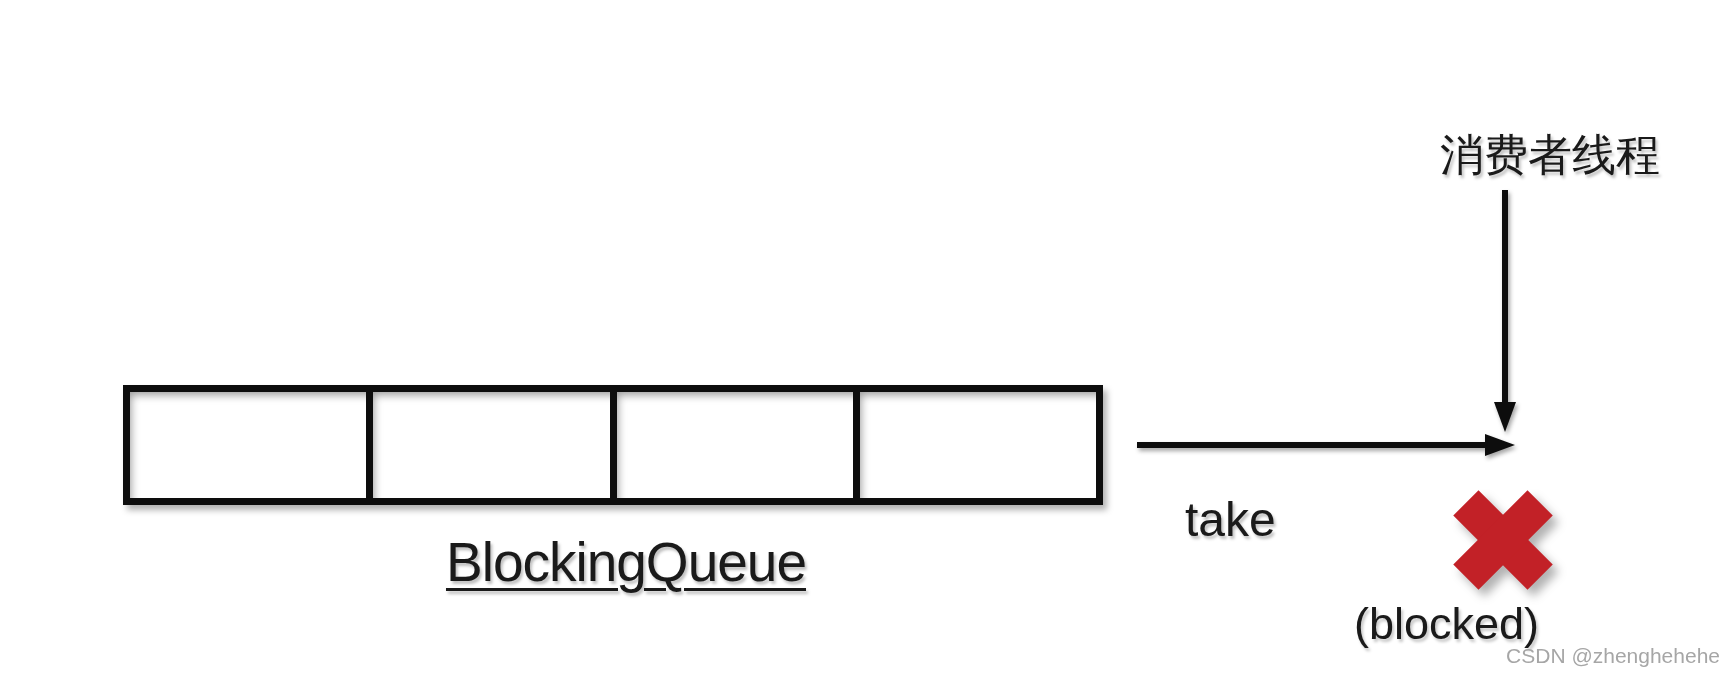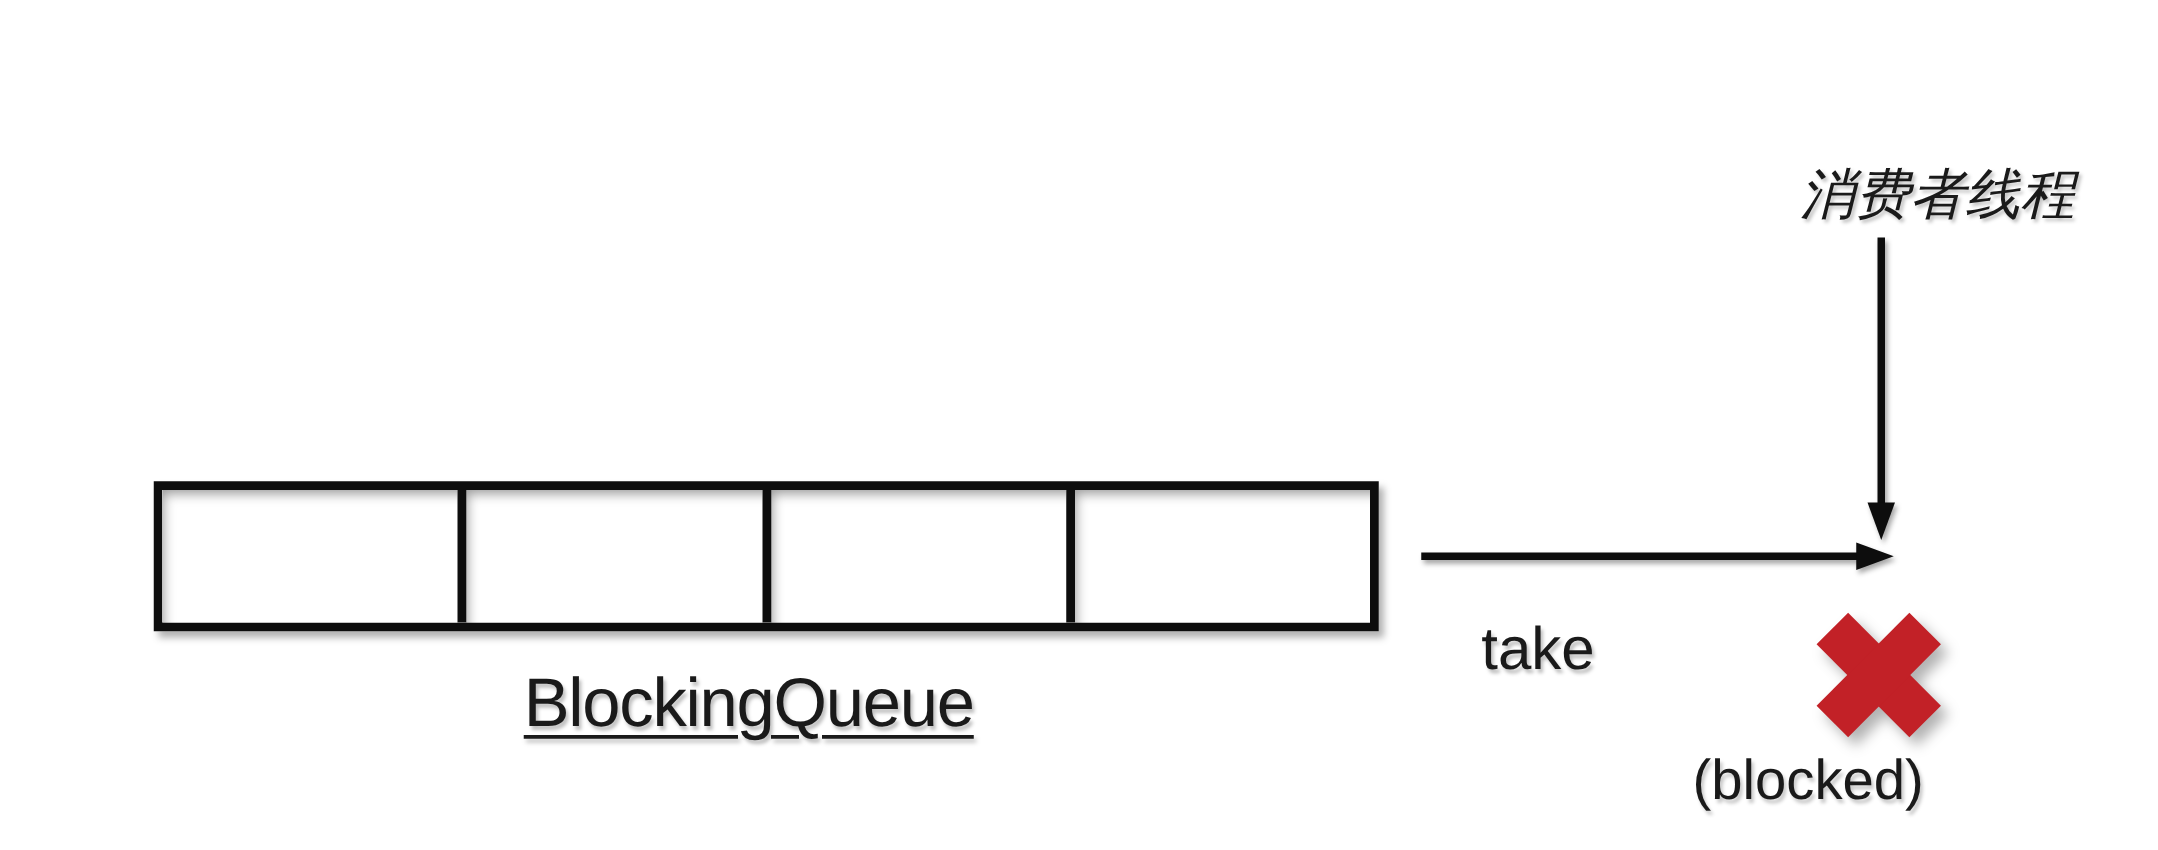--- a/index.html
+++ b/index.html
@@ -23,42 +23,41 @@
     display:flex;background:#fff;
     filter:drop-shadow(4px 5px 3px rgba(0,0,0,0.30));
   }
   .cell{
     flex:1;background:#fff;box-sizing:border-box;
     border-left:7px solid var(--stroke);
     box-shadow:inset 6px 8px 9px -5px rgba(0,0,0,0.40);
   }
   .cell:first-child{border-left:none;}
   .queue-label{
-    position:absolute;left:109px;top:530px;width:980px;
+    position:absolute;left:136px;top:530px;width:980px;
     text-align:center;font-size:55px;letter-spacing:-1px;
     color:var(--text);
     text-decoration:underline;
     text-decoration-thickness:3px;
     text-underline-offset:7px;
     text-shadow:2px 3px 3px rgba(0,0,0,0.25);
   }
   
   .arrow-svg{position:absolute;filter:drop-shadow(2px 3px 2px rgba(0,0,0,0.35));}
   #take-arrow{left:1135px;top:432px;}
   #consumer-arrow{left:1492px;top:188px;}
   .take-label{
     position:absolute;left:1185px;top:492px;
     font-size:48px;color:var(--text);
     text-shadow:2px 3px 3px rgba(0,0,0,0.25);
   }
   .consumer-label{
     position:absolute;left:1400px;top:126px;width:300px;
     text-align:center;font-size:44px;color:var(--text);
     text-shadow:2px 3px 3px rgba(0,0,0,0.25);
-    font-style:italic;
   }
   
   .cross-svg{
     position:absolute;left:1440px;top:477px;
     filter:drop-shadow(6px 7px 5px rgba(0,0,0,0.30));
   }
   .blocked-label{
     position:absolute;left:1354px;top:598px;width:300px;
     text-align:left;font-size:45px;color:var(--text);
     text-shadow:2px 3px 3px rgba(0,0,0,0.22);
@@ -98,14 +97,15 @@
 
   <svg class="cross-svg" width="126" height="126" viewBox="0 0 120 120">
     <g transform="rotate(45 60 60)" style="fill:var(--cross)">
       <rect x="10" y="43" width="100" height="34"></rect>
       <rect x="43" y="10" width="34" height="100"></rect>
     </g>
   </svg>
 
   <div class="blocked-label">(blocked)</div>
 
+  <div class="watermark">CSDN @zhenghehehe</div>
 
 </div>
 
 </body></html>

